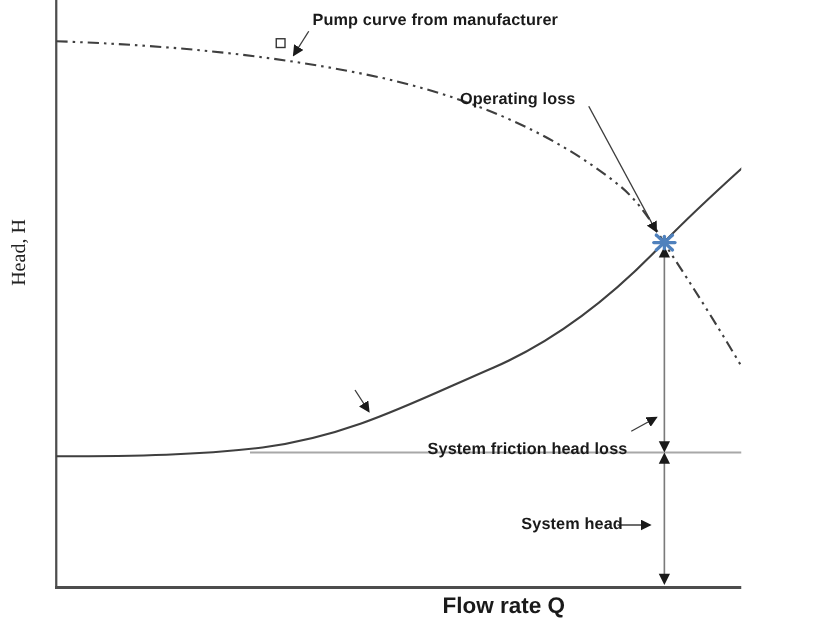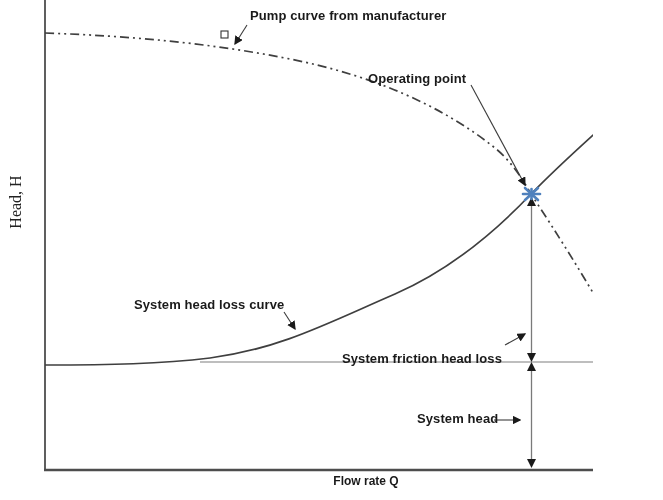--- a/index.html
+++ b/index.html
@@ -25,23 +25,23 @@
     text-align:center;
     font-family:"Liberation Serif", serif;
     font-size:16px;
     color:#222;
     transform:rotate(-90deg);
   }
   .xlab{
     position:absolute;
     left:280px;top:474px;
     width:172px;
-    text-align:center;
+    text-align:right;
     font-weight:bold;
-    font-size:12px;
+    font-size:18px;
     color:#1a1a1a;
   }
   svg{position:absolute;left:0;top:0;}
 </style>
 </head>
 <body>
 
 <div id="figure">
 
   <svg width="663" height="500" viewBox="0 0 663 500">
@@ -83,23 +83,22 @@
     <g stroke-width="2.6" stroke-linecap="round" fill="none" stroke="#4f81bd">
       <line x1="523" y1="194" x2="540" y2="194"></line>
       <line x1="525" y1="188" x2="538" y2="200"></line>
       <line x1="525" y1="200" x2="538" y2="188"></line>
       <line x1="531.5" y1="189" x2="531.5" y2="199"></line>
     </g>
   </svg>
 
   <div class="ann" style="left:250px;top:8px;">Pump curve from manufacturer</div>
 
-  <div class="ann" style="left:368px;top:71px;">Operating point</div>
+  <div class="ann" style="left:368px;top:71px;">Operating loss</div>
 
-  <div class="ann" style="left:134px;top:297px;">System head loss curve</div>
 
   <div class="ann" style="left:342px;top:351px;">System friction head loss</div>
 
   <div class="ann" style="left:417px;top:411px;">System head</div>
 
   <div class="ylab">Head, H</div>
 
   <div class="xlab">Flow rate Q</div>
 
 </div>

